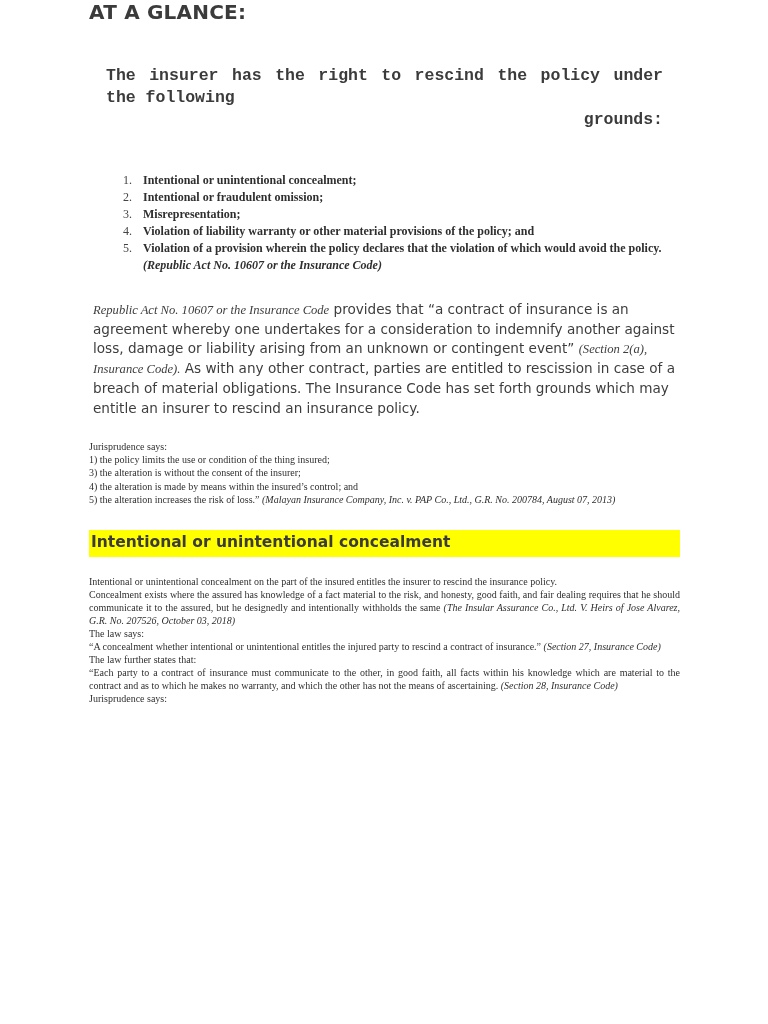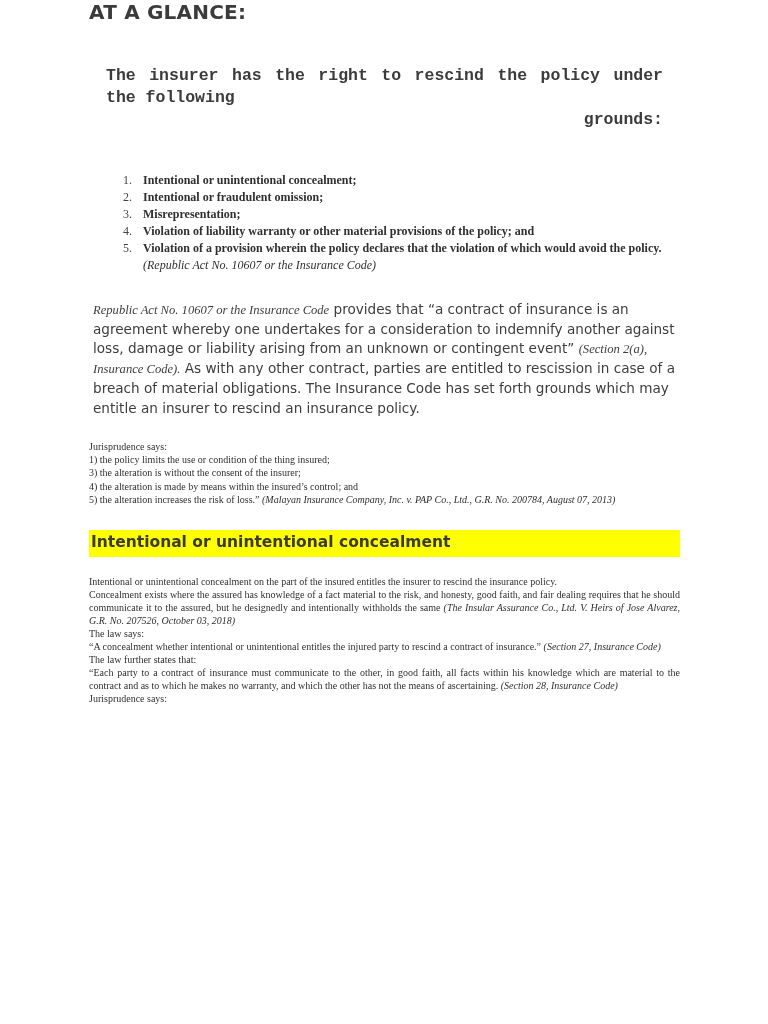--- a/index.html
+++ b/index.html
@@ -67,21 +67,21 @@
     color: #2f2f2f;
     padding-left: 8px;
     margin: 0;
   }
   ol.grounds > li::marker {
     font-weight: normal;
     color: #444;
   }
   ol.grounds i {
     font-style: italic;
-    font-weight: normal;
+    font-weight: bold;
   }
 
   
   .p-sans {
     font-family: "DejaVu Sans", sans-serif;
     font-size: 13.6px;
     line-height: 1.45;
     color: #3d3d3d;
     margin: 4px;
     padding-top: 22px;

